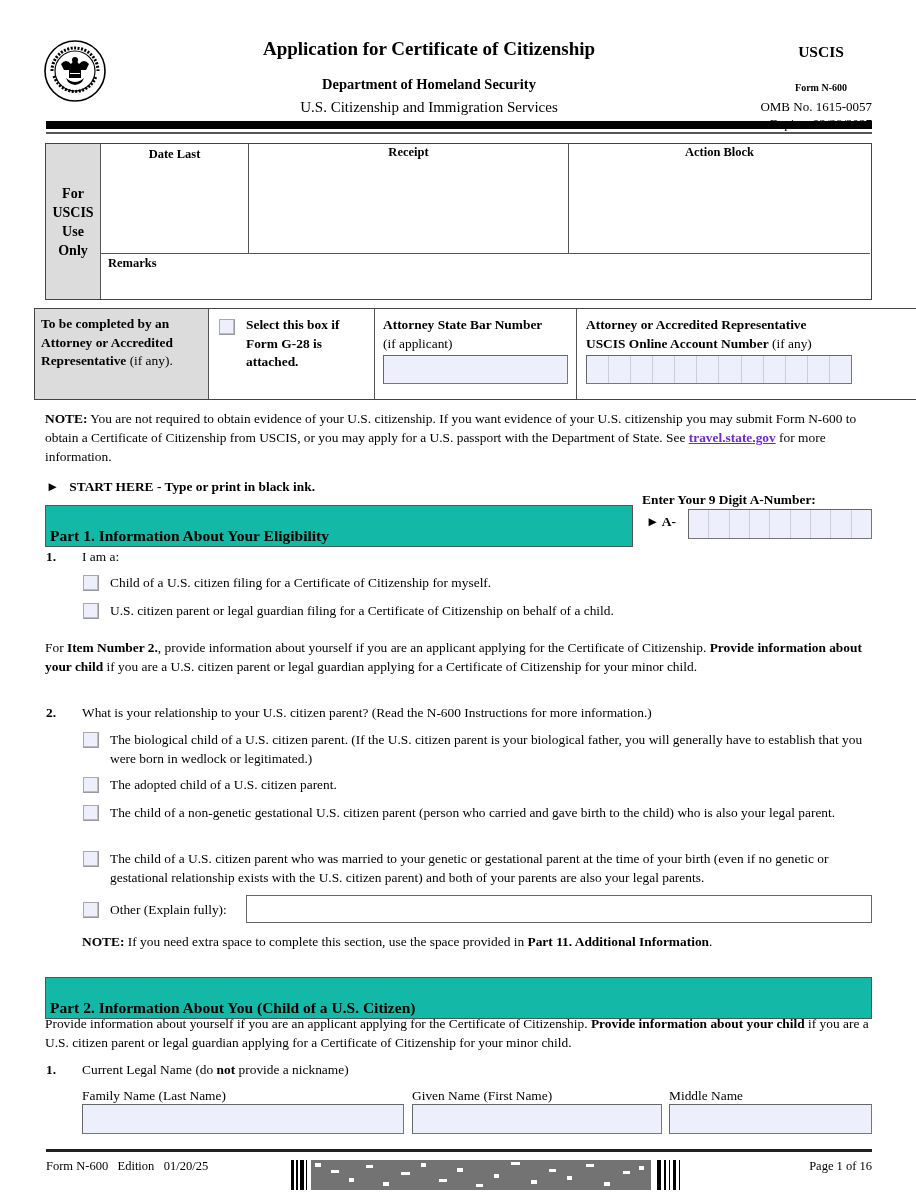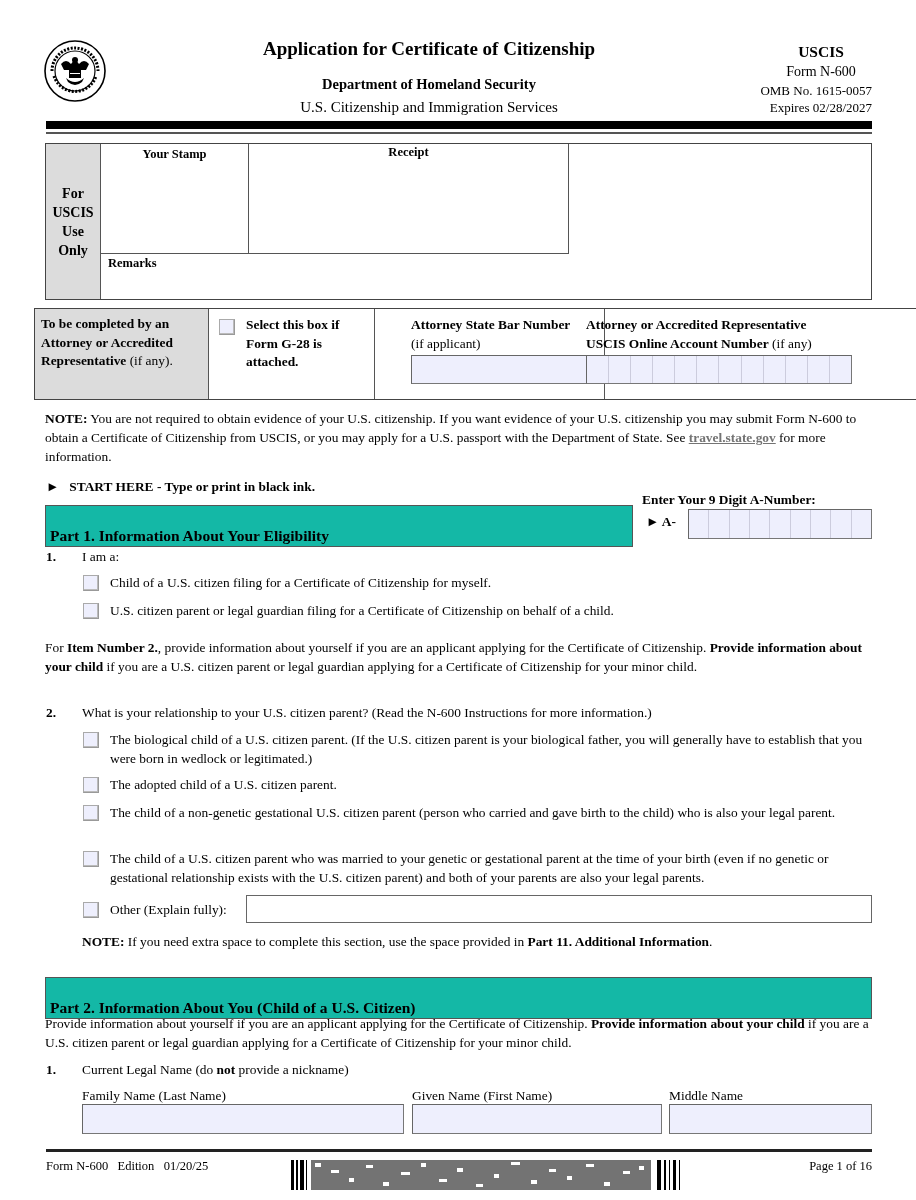--- a/index.html
+++ b/index.html
@@ -7,50 +7,50 @@
   body { position: relative; font-family: "Liberation Serif", "DejaVu Serif", serif; color: #000; font-size: 13.4px; line-height: 1.35; }
   .abs { position: absolute; }
   b, .b { font-weight: bold; }
 
   
   .seal { left: 44px; top: 40px; width: 62px; height: 62px; }
   .dept { left: 222px; width: 414px; top: 75px; text-align: center; font-size: 14.5px; font-weight: bold; }
   .agency { left: 222px; width: 414px; top: 97px; text-align: center; font-size: 15px; }
   .formid { right: 44px; top: 42px; width: 150px; text-align: right; }
   .formid .uscis { display:block; text-align:center; padding-left: 48px; font-size: 15.5px; font-weight: bold; line-height: 20px; }
-  .formid .fn { display:block; text-align:center; padding-left: 48px; font-size: 14px; font-weight: normal; line-height: 20px; }
+  .formid .fn { display:block; text-align:center; padding-left: 48px; font-size: 10px; font-weight: bold; line-height: 20px; margin-top: 16px; }
   .formid .omb { display:block; text-align:right; font-size: 13px; line-height: 17px; }
   .bar-black { left: 46px; top: 121px; width: 826px; height: 8px; background: #000; }
   .bar-grey { left: 46px; top: 132px; width: 826px; height: 2px; background: #555; }
 
   
   .uscis-box { left: 45px; top: 143px; width: 827px; height: 157px; border: 1.5px solid #444; }
   .uscis-side { left: 0; top: 0; width: 55px; height: 100%; background: #dcdcdc; border-right: 1px solid #555; display:flex; align-items:center; justify-content:center; text-align:center; font-weight:bold; font-size: 14px; line-height: 19px; }
   .cell-date { left: 55px; top: 0; width: 148px; height: 110px; border-right: 1px solid #555; border-bottom: 1px solid #555; text-align:center; font-weight:bold; font-size:12.5px; padding-top: 2px;}
   .cell-receipt { left: 203px; top: 0; width: 320px; height: 110px; border-right: 1px solid #555; border-bottom: 1px solid #555; text-align:center; font-weight:bold; font-size:12.5px; padding-top: 0px;}
   .cell-action { left: 523px; top: 0; width: 301px; height: 110px; border-bottom: 1px solid #555; text-align:center; font-weight:bold; font-size:12.5px; padding-top: 0px;}
   .cell-remarks { left: 55px; top: 110px; width: 769px; height: 44px; font-weight:bold; font-size:12.5px; padding: 1px 7px; }
 
   
   .atty-box { left: 34px; top: 308px; width: 895px; height: 92px; border: 1.5px solid #444; }
   .atty-side { left: 0; top: 0; width: 174px; height: 100%; background: #dcdcdc; border-right: 1px solid #555; padding: 6px 6px; font-size: 13.4px; line-height: 18.5px; }
   .atty-g28 { left: 174px; top: 0; width: 166px; height: 100%; border-right: 1px solid #555; }
   .atty-g28 .chk { left: 10px; top: 10px; }
   .atty-g28 .lbl { left: 37px; top: 7px; width: 120px; font-weight:bold; line-height: 18.5px; }
-  .atty-bar { left: 340px; top: 0; width: 202px; height: 100%; border-right: 1px solid #555; padding: 7px 8px; line-height: 18.5px; margin-left: 28px; }
+  .atty-bar { left: 340px; top: 0; width: 202px; height: 100%; border-right: 1px solid #555; padding: 7px 8px; line-height: 18.5px; }
   .atty-acct { left: 542px; top: 0; width: 282px; height: 100%; padding: 7px 9px; line-height: 18.5px; }
 
   .field { background: #eeeffd; border: 1px solid #777; border-top: 1.5px solid #666; border-left: 1.5px solid #666; }
   .chk { position: absolute; width: 16px; height: 16px; background: #eeeffd; border: 1px solid #999; border-top-color:#aaa; border-left-color:#aaa; box-shadow: inset -1px -1px 0 #bbb; }
   .cells { display: flex; }
   .cells span { flex: 1; border-right: 1px solid #ccd; height: 100%; }
   .cells span:last-child { border-right: none; }
 
   .note { left: 45px; top: 409px; width: 830px; font-size: 13.4px; line-height: 19px; }
-  .link { color: #737373; font-weight: bold; text-decoration: underline; }
+  .link { color: #6d28d9; font-weight: bold; text-decoration: underline; }
 
   .start { left: 46px; top: 478px; font-weight: bold; font-size: 13.4px; }
   .part-hdr { background: #14b8a6; border: 1.5px solid #555; font-weight: bold; font-size: 15.5px; padding: 20px 4px; line-height: 20px; }
   .anum-lbl { left: 642px; top: 491px; font-weight:bold; font-size: 13.4px; }
   .anum-arrow { left: 646px; top: 513px; font-weight:bold; font-size: 13.4px; }
   .anum-field { left: 688px; top: 509px; width: 184px; height: 30px; }
 
   .num { position:absolute; left: 46px; font-weight: bold; }
   .q { position:absolute; left: 82px; text-align: right; }
   .opt { position:absolute; left: 83px; width: 790px; }
@@ -97,22 +97,23 @@
 
 <div class="abs uscis-box">
   <div class="abs uscis-side">
     <div>
       <div>For</div>
       <div>USCIS</div>
       <div>Use</div>
       <div>Only</div>
     </div>
   </div>
-  <div class="abs cell-date"><span>Your Stamp</span></div>
+  <div class="abs cell-date"><span>Date Last</span></div>
   <div class="abs cell-receipt"><span>Receipt</span></div>
+  <div class="abs cell-action"><span>Action Block</span></div>
   <div class="abs cell-remarks"><span>Remarks</span></div>
 </div>
 
 <div class="abs atty-box">
   <div class="abs atty-side">
     <span class="b">To be completed by an Attorney or Accredited Representative</span><span> (if any).</span>
   </div>
   <div class="abs atty-g28">
     <div class="chk" style="left:10px; top:10px;"></div>
     <div class="abs lbl">Select this box if Form G-28 is attached.</div>

